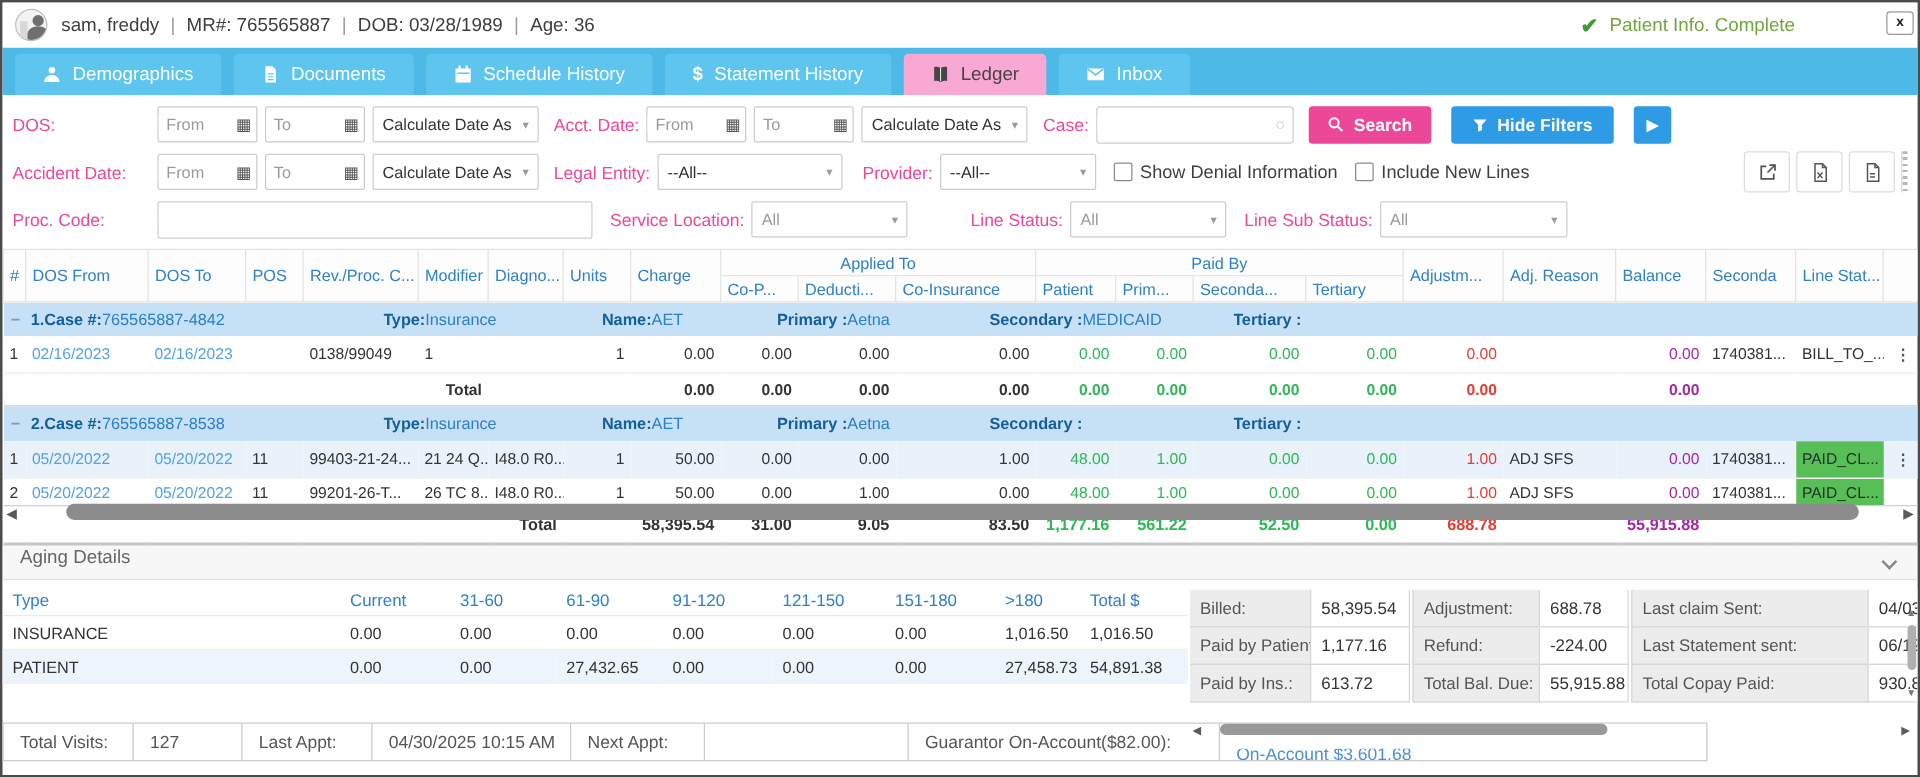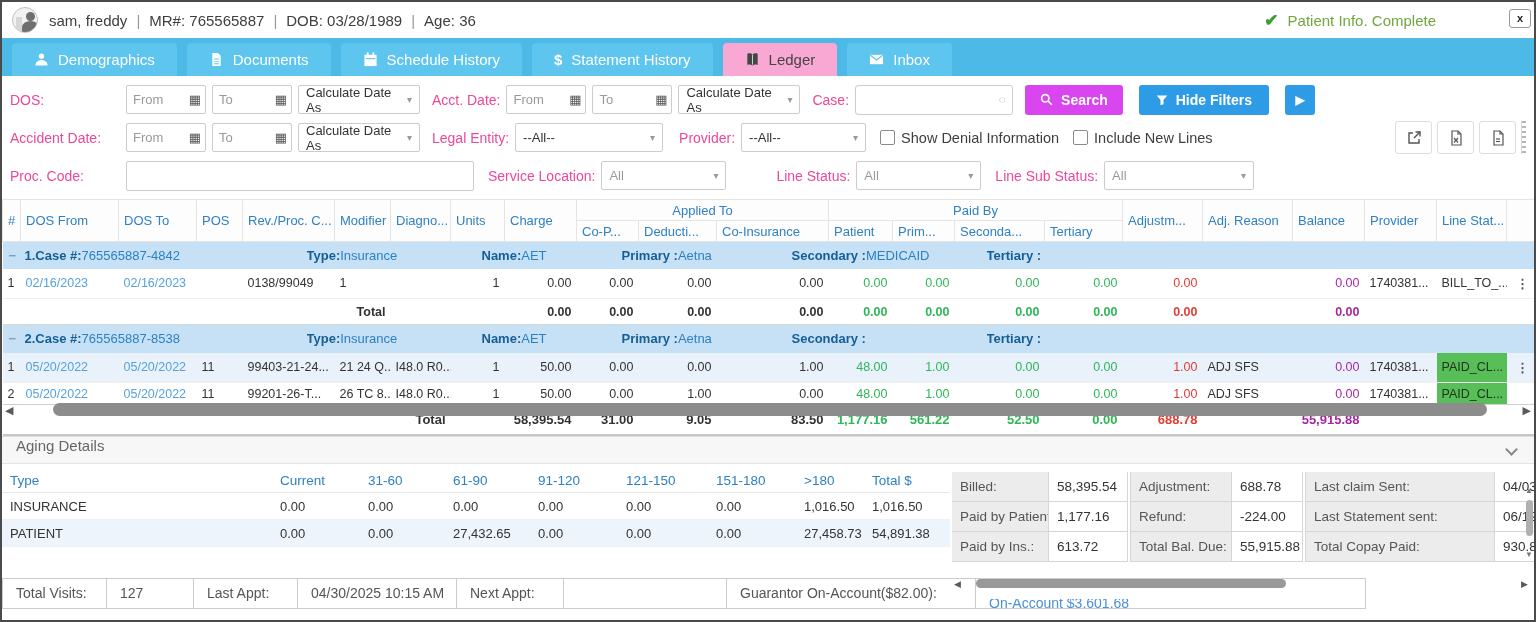--- a/index.html
+++ b/index.html
@@ -41,28 +41,28 @@
               align-items: center; background: #fff; flex: none; }
   .date-box input { border: 0; outline: 0; width: 100%; min-width: 0; padding: 0 2px 0 6px; font-size: 13px;
                     color: #333; font-family: inherit; }
   .date-box input::placeholder, .text-in::placeholder { color: #9a9a9a; }
   .cal-glyph { color: #555; font-size: 13px; padding-right: 4px; flex: none; }
   .dd { height: 29px; border: 1px solid #ccc; border-radius: 2px; display: flex; align-items: center;
         justify-content: space-between; padding: 0 7px; background: #fff; font-size: 13px; color: #333;
         flex: none; cursor: pointer; }
   .dd .caret { color: #9a9a9a; font-size: 10px; margin-left: 6px; }
   .dd-gray { color: #9a9a9a; }
-  .w-calc { width: 122px; } .w-all { width: 148px; } .w-all2 { width: 125px; } .w-all3 { width: 150px; }
+  .w-calc { width: 133px; } .w-all { width: 148px; } .w-all2 { width: 125px; } .w-all3 { width: 150px; }
   .case-box { width: 158px; height: 30px; border: 1px solid #ccc; border-radius: 3px; display: flex;
               align-items: center; background: #fff; flex: none; }
   .case-box input { border: 0; outline: 0; width: 100%; min-width: 0; padding: 0 4px 0 8px; font-size: 13px; font-family: inherit; }
   .clear-glyph { color: #c9c9c9; font-size: 13px; padding-right: 6px; }
   .btn { height: 30px; border: none; border-radius: 3px; display: flex; align-items: center; gap: 8px;
          color: #fff; font-size: 14px; font-weight: bold; cursor: pointer; font-family: inherit; }
-  .btn-search { background: #d946ef; padding: 0 15px; margin-left: 6px; }
+  .btn-search { background: #ec4899; padding: 0 15px; margin-left: 6px; }
   .btn-hide { background: #2e9be6; padding: 0 17px; margin-left: 10px; }
   .btn-next { background: #2e9be6; width: 30px; justify-content: center; padding: 0; margin-left: 10px; font-size: 12px; }
   .chk-group { display: flex; align-items: center; gap: 6px; margin-left: 8px; cursor: pointer; }
   .chk { width: 15px; height: 15px; border: 1px solid #8a8a8a; border-radius: 2px; background: #fff; flex: none; }
   .chk-label { font-size: 14.5px; color: #3e3e3e; white-space: nowrap; }
   .tool-btns { margin-left: auto; display: flex; gap: 5px; }
   .tool-btn { width: 37px; height: 33px; border: 1px solid #ddd; border-radius: 3px; background: #fff;
               display: flex; align-items: center; justify-content: center; cursor: pointer; }
   .tool-btn svg { width: 16px; height: 16px; }
   .tool-sliver { width: 5px; height: 33px; border-left: 1px solid #bbb; background:
@@ -381,21 +381,21 @@
         <th rowspan="2">Rev./Proc. C...</th>
         <th rowspan="2">Modifier</th>
         <th rowspan="2">Diagno...</th>
         <th rowspan="2">Units</th>
         <th rowspan="2">Charge</th>
         <th colspan="3" class="grp">Applied To</th>
         <th colspan="4" class="grp">Paid By</th>
         <th rowspan="2">Adjustm...</th>
         <th rowspan="2">Adj. Reason</th>
         <th rowspan="2">Balance</th>
-        <th rowspan="2">Provider</th>
+        <th rowspan="2">Seconda</th>
         <th rowspan="2">Line Stat...</th>
         <th rowspan="2"></th>
       </tr>
       <tr>
         <th>Co-P...</th>
         <th>Deducti...</th>
         <th>Co-Insurance</th>
         <th>Patient</th>
         <th>Prim...</th>
         <th>Seconda...</th>

